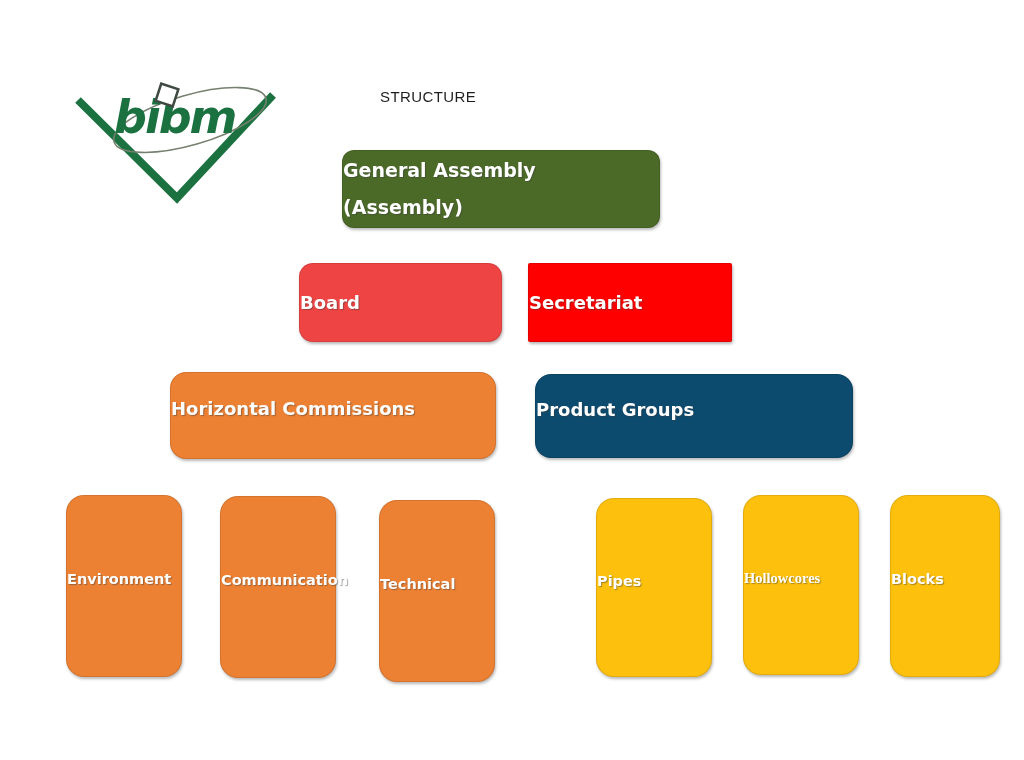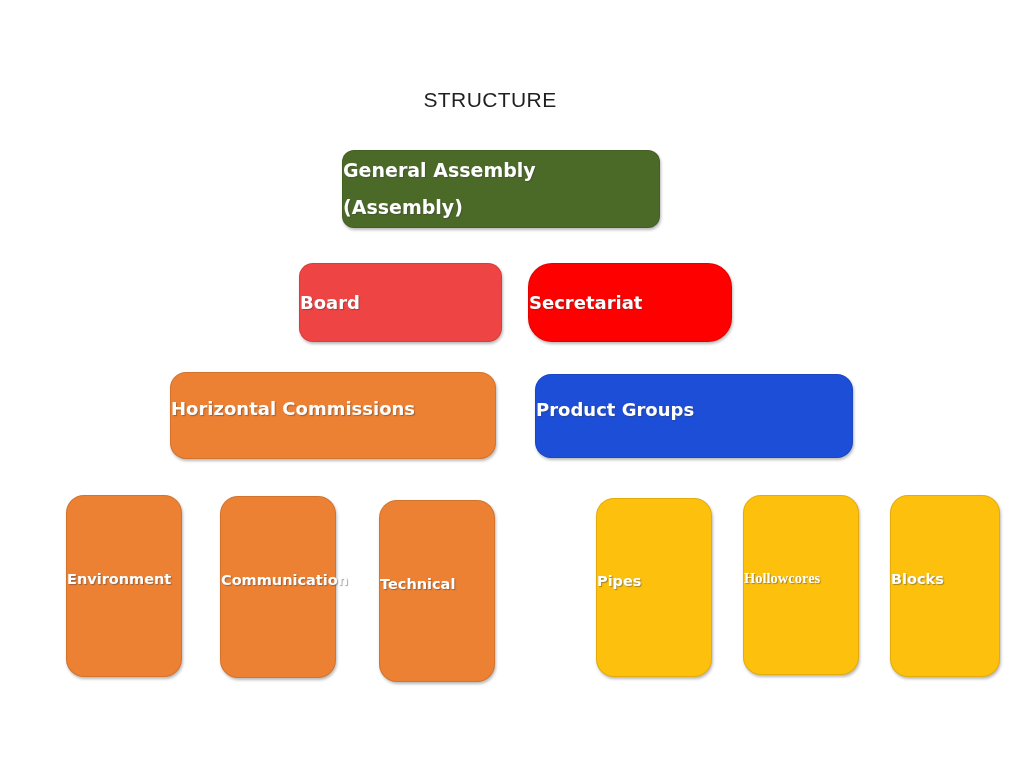--- a/index.html
+++ b/index.html
@@ -15,23 +15,23 @@
     background: #ffffff;
     overflow: hidden;
   }
 
   
   .page-title {
     position: absolute;
     left: 380px;
     top: 88px;
     width: 220px;
-    text-align: center;
+    text-align: left;
     font-family: "Liberation Sans", sans-serif;
-    font-size: 21px;
+    font-size: 15px;
     letter-spacing: 0.4px;
     color: #1f1f1f;
   }
 
   
   .logo {
     position: absolute;
     left: 72px;
     top: 80px;
     width: 210px;
@@ -63,32 +63,32 @@
   }
   .node--board {
     left: 299px; top: 263px; width: 203px; height: 79px;
     background: #ef4444;
     border-radius: 14px;
     font-size: 18px;
   }
   .node--secretariat {
     left: 528px; top: 263px; width: 204px; height: 79px;
     background: #fe0000;
-    border-radius: 24px;
+    border-radius: 2px;
     font-size: 18px;
   }
   .node--hc {
     left: 170px; top: 372px; width: 326px; height: 87px;
     background: #ec8033;
     border-radius: 16px;
     font-size: 18px;
   }
   .node--pg {
     left: 535px; top: 374px; width: 318px; height: 84px;
-    background: #1d4ed8;
+    background: #0c4a6e;
     border-radius: 16px;
     font-size: 18px;
   }
   .node--leaf {
     width: 116px; height: 182px;
     border-radius: 18px;
     font-size: 14.5px;
   }
   .node--orange { background: #ec8033; }
   .node--gold   { background: #fdc00d; margin-left: 47px; }
@@ -103,20 +103,36 @@
   .node--tech   { left: 379px; top: 500px; }
   .node--pipes  { left: 549px; top: 498px; width: 116px; height: 179px; }
   .node--hollow { left: 696px; top: 495px; width: 116px; height: 180px; font-family: Liberation Serif, serif; }
   .node--blocks { left: 843px; top: 495px; width: 110px; height: 182px; }
 </style>
 </head>
 <body>
 
 <div class="canvas">
 
+  <div class="logo">
+    <svg width="210" height="128" viewBox="0 0 210 128">
+
+      <polyline points="6,20 105,118 201,15" fill="none" stroke="#1b7240" stroke-width="8"></polyline>
+
+      <g transform="translate(118,40) rotate(-16)">
+        <ellipse cx="0" cy="0" rx="79" ry="25" fill="none" stroke="#75806e" stroke-width="1.6"></ellipse>
+      </g>
+
+      <text x="42" y="53" font-family="DejaVu Sans, sans-serif" font-size="46" font-weight="bold" font-style="italic" fill="#1b7240" letter-spacing="-2">bibm</text>
+
+      <g transform="translate(95,15) rotate(18)">
+        <rect x="-9" y="-9" width="18" height="18" fill="#ffffff" stroke="#3f4a42" stroke-width="2.5"></rect>
+      </g>
+    </svg>
+  </div>
 
   <div class="page-title">STRUCTURE</div>
 
   <div class="node node--ga">
     <div class="node-label">General Assembly</div>
     <div class="node-label">(Assembly)</div>
   </div>
 
   <div class="node node--board">
     <div class="node-label">Board</div>

